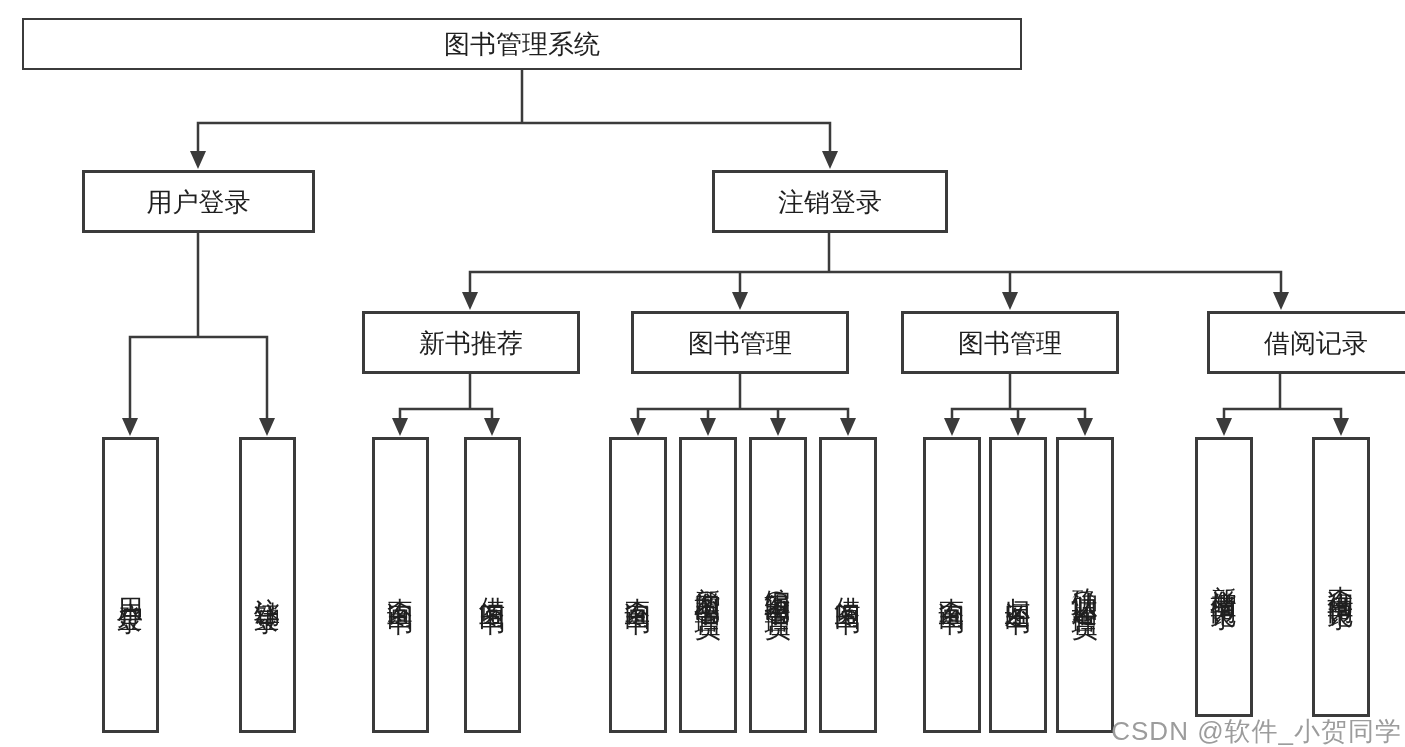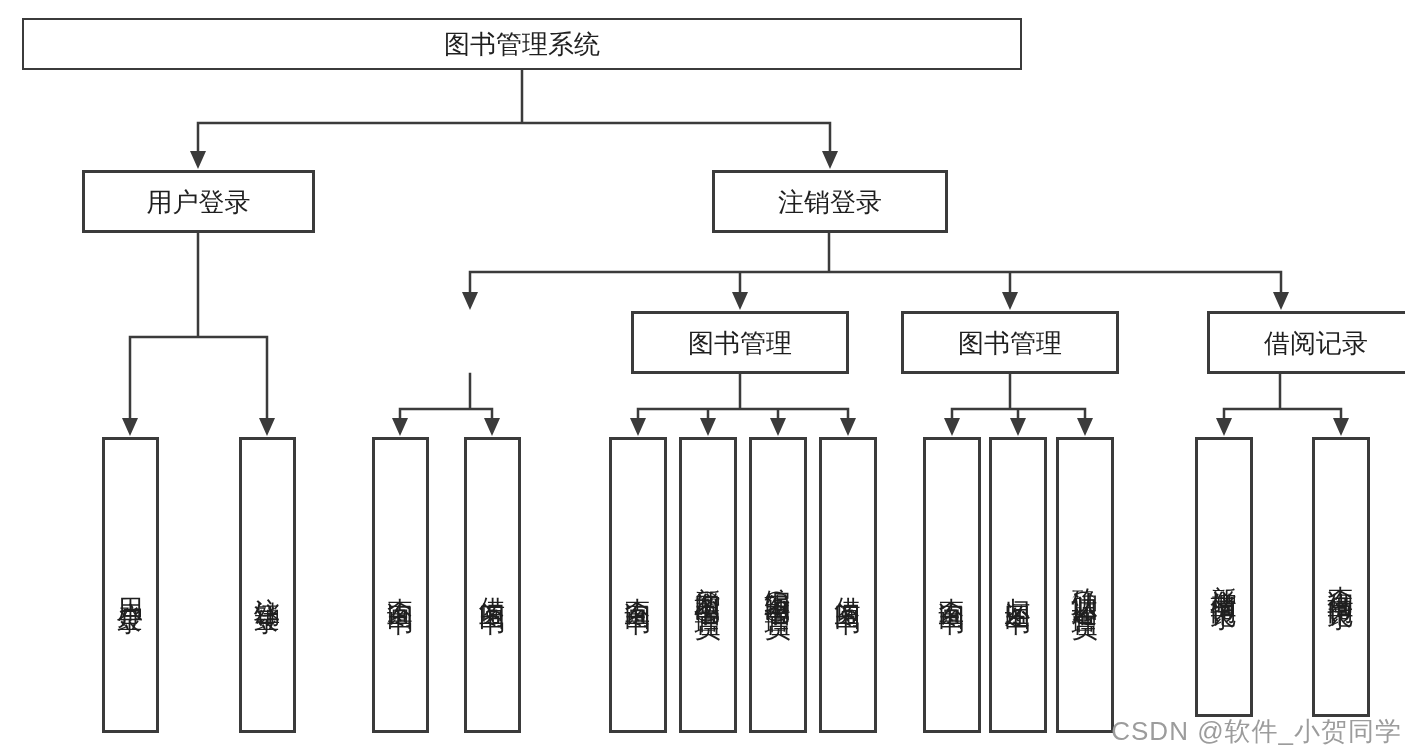--- a/index.html
+++ b/index.html
@@ -81,20 +81,23 @@
     <span class="lbl">图书管理系统</span>
   </div>
 
   <div class="box" style="left:82px;top:170px;width:233px;height:63px">
     <span class="lbl">用户登录</span>
   </div>
   <div class="box" style="left:712px;top:170px;width:236px;height:63px">
     <span class="lbl">注销登录</span>
   </div>
 
+  <div class="box" style="left:362px;top:311px;width:218px;height:63px">
+    <span class="lbl">新书推荐</span>
+  </div>
   <div class="box" style="left:631px;top:311px;width:218px;height:63px">
     <span class="lbl">图书管理</span>
   </div>
   <div class="box" style="left:901px;top:311px;width:218px;height:63px">
     <span class="lbl">图书管理</span>
   </div>
   <div class="box" style="left:1207px;top:311px;width:218px;height:63px">
     <span class="lbl">借阅记录</span>
   </div>
 

